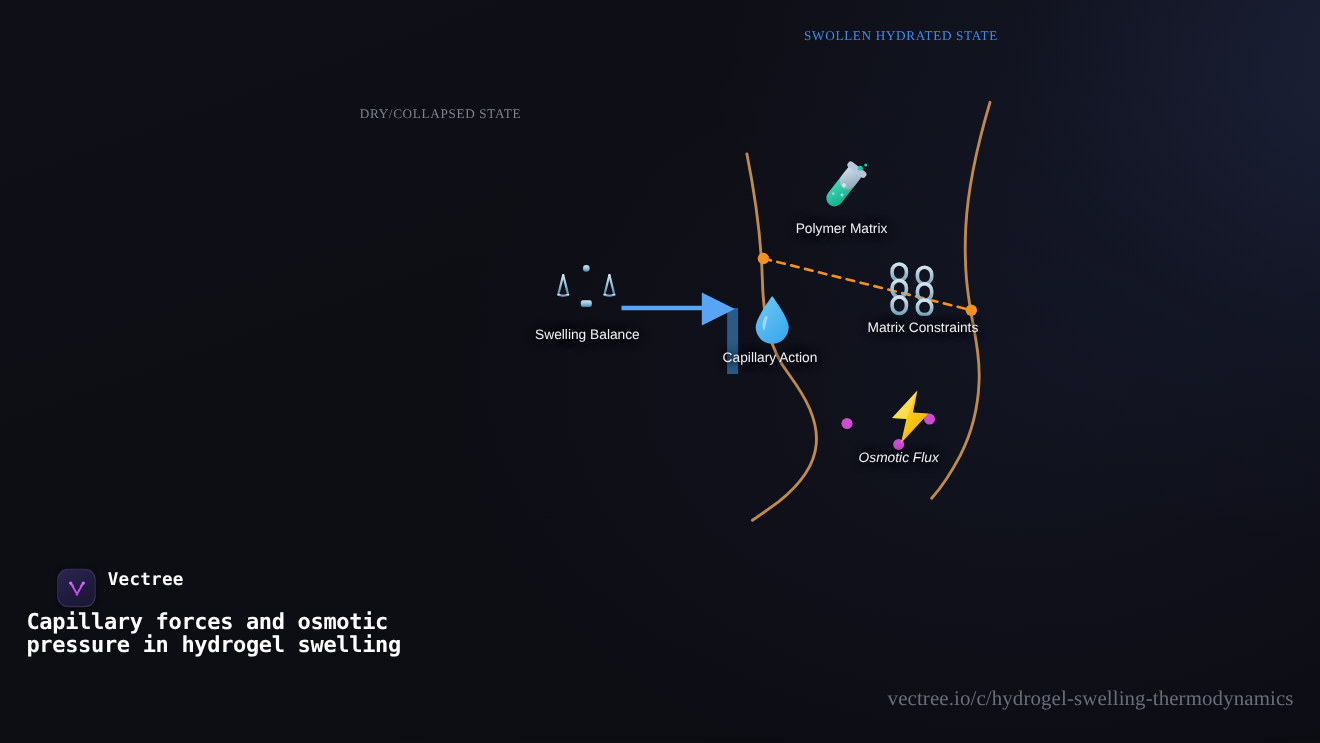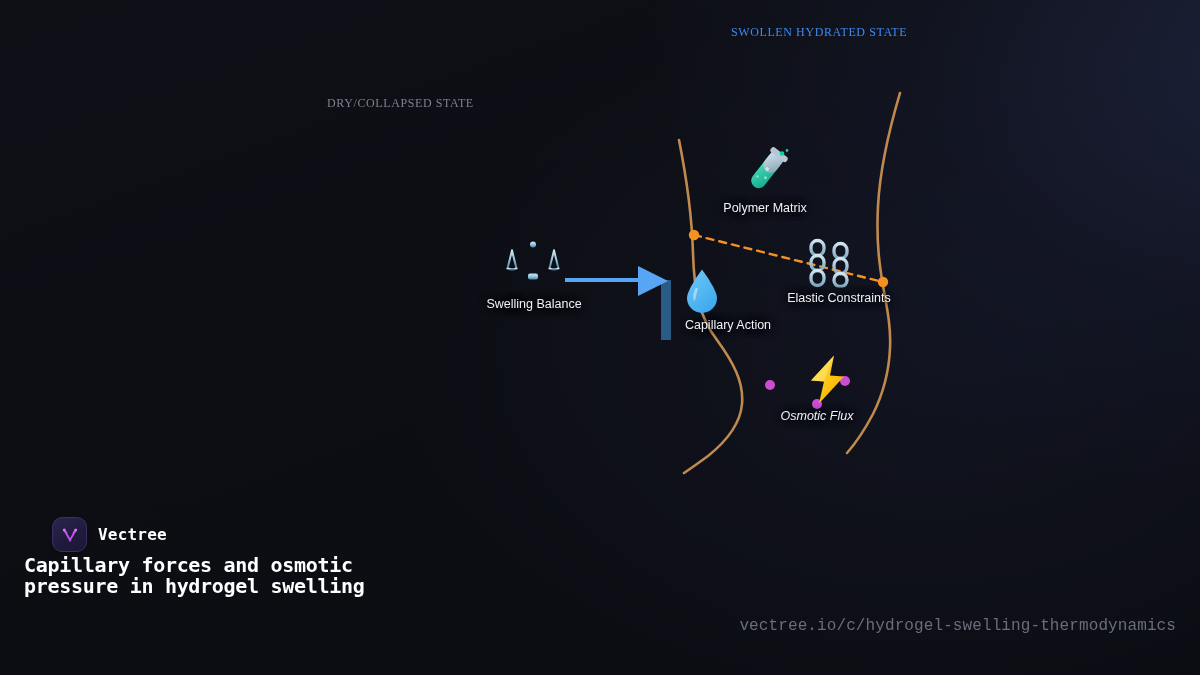--- a/index.html
+++ b/index.html
@@ -78,21 +78,21 @@
     left: 0;
     bottom: 0;
     width: 1200px;
     height: 168px;
   }
   #brand-row {
     position: absolute;
     left: 24px;
     top: 10px;
     display: flex;
-    align-items: center;
+    align-items: flex-start;
     gap: 11px;
     padding-left: 28px;
   }
   #brand-logo {
     width: 33px;
     height: 33px;
     border-radius: 10px;
     background: linear-gradient(150deg, #2b2550 0%, #201b3e 55%, #1b1733 100%);
     border: 1px solid #3a3160;
     display: flex;
@@ -115,23 +115,23 @@
     font-family: "DejaVu Sans Mono", monospace;
     font-size: 20px;
     font-weight: bold;
     line-height: 1.07;
     color: #ffffff;
     letter-spacing: -0.3px;
   }
   #site-url {
     position: absolute;
     right: 24px;
-    bottom: 40px;
-    font-family: Liberation Mono, monospace;
-    font-size: 16px;
+    bottom: 28px;
+    font-family: Liberation Serif, serif;
+    font-size: 19px;
     color: #6a6d7a;
     letter-spacing: 0.1px;
   }
 </style>
 </head>
 <body>
 
 <div id="stage">
 
   <div class="state-caption" id="caption-dry">DRY/COLLAPSED STATE</div>
@@ -222,21 +222,21 @@
         <defs>
           <linearGradient id="gDrop" x1="0.2" y1="0" x2="0.85" y2="1">
             <stop offset="0%" stop-color="#6cc6f5"></stop>
             <stop offset="100%" stop-color="#3aa7ec"></stop>
           </linearGradient>
         </defs>
         <path d="M18 2 C 18 2, 33 22, 33 30.5 A 15 15 0 0 1 3 30.5 C 3 22, 18 2, 18 2 Z" fill="url(#gDrop)"></path>
         <path d="M12 20 C 9 25, 8.5 30, 10.5 34 C 12 30.5, 12.5 25, 14 21 Z" fill="#ffffff" opacity="0.45"></path>
       </svg>
     </span>
-    <span class="node-label" style="left:-2px; top:26px;margin-left:28px;">Capillary Action</span>
+    <span class="node-label" style="left:-2px; top:26px;">Capillary Action</span>
   </div>
 
   <div class="node" style="left:830px; top:264px;">
     <span class="node-icon" style="left:0px; top:0px;">
       <svg width="52" height="50" viewBox="0 0 52 50">
         <defs>
           <linearGradient id="gChain" x1="0" y1="0" x2="0" y2="1">
             <stop offset="0%" stop-color="#cfe4f0"></stop>
             <stop offset="100%" stop-color="#7fa6bd"></stop>
           </linearGradient>
@@ -246,21 +246,21 @@
           <rect x="7" y="3" width="13" height="15" rx="6.5"></rect>
           <rect x="7" y="18" width="13" height="15" rx="6.5"></rect>
           <rect x="7" y="33" width="13" height="15" rx="6.5"></rect>
 
           <rect x="30" y="6" width="13" height="15" rx="6.5"></rect>
           <rect x="30" y="21" width="13" height="15" rx="6.5"></rect>
           <rect x="30" y="36" width="13" height="13" rx="6"></rect>
         </g>
       </svg>
     </span>
-    <span class="node-label" style="left:9px; top:27px;">Elastic Constraints</span>
+    <span class="node-label" style="left:9px; top:27px;">Matrix Constraints</span>
   </div>
 
   <div class="node" style="left:828px; top:381px;">
     <span class="node-icon" style="left:0px; top:0px;">
       <svg width="46" height="52" viewBox="0 0 46 52">
         <defs>
           <linearGradient id="gBolt" x1="0" y1="0" x2="1" y2="1">
             <stop offset="0%" stop-color="#ffdf3d"></stop>
             <stop offset="55%" stop-color="#fcc414"></stop>
             <stop offset="100%" stop-color="#f0a500"></stop>

